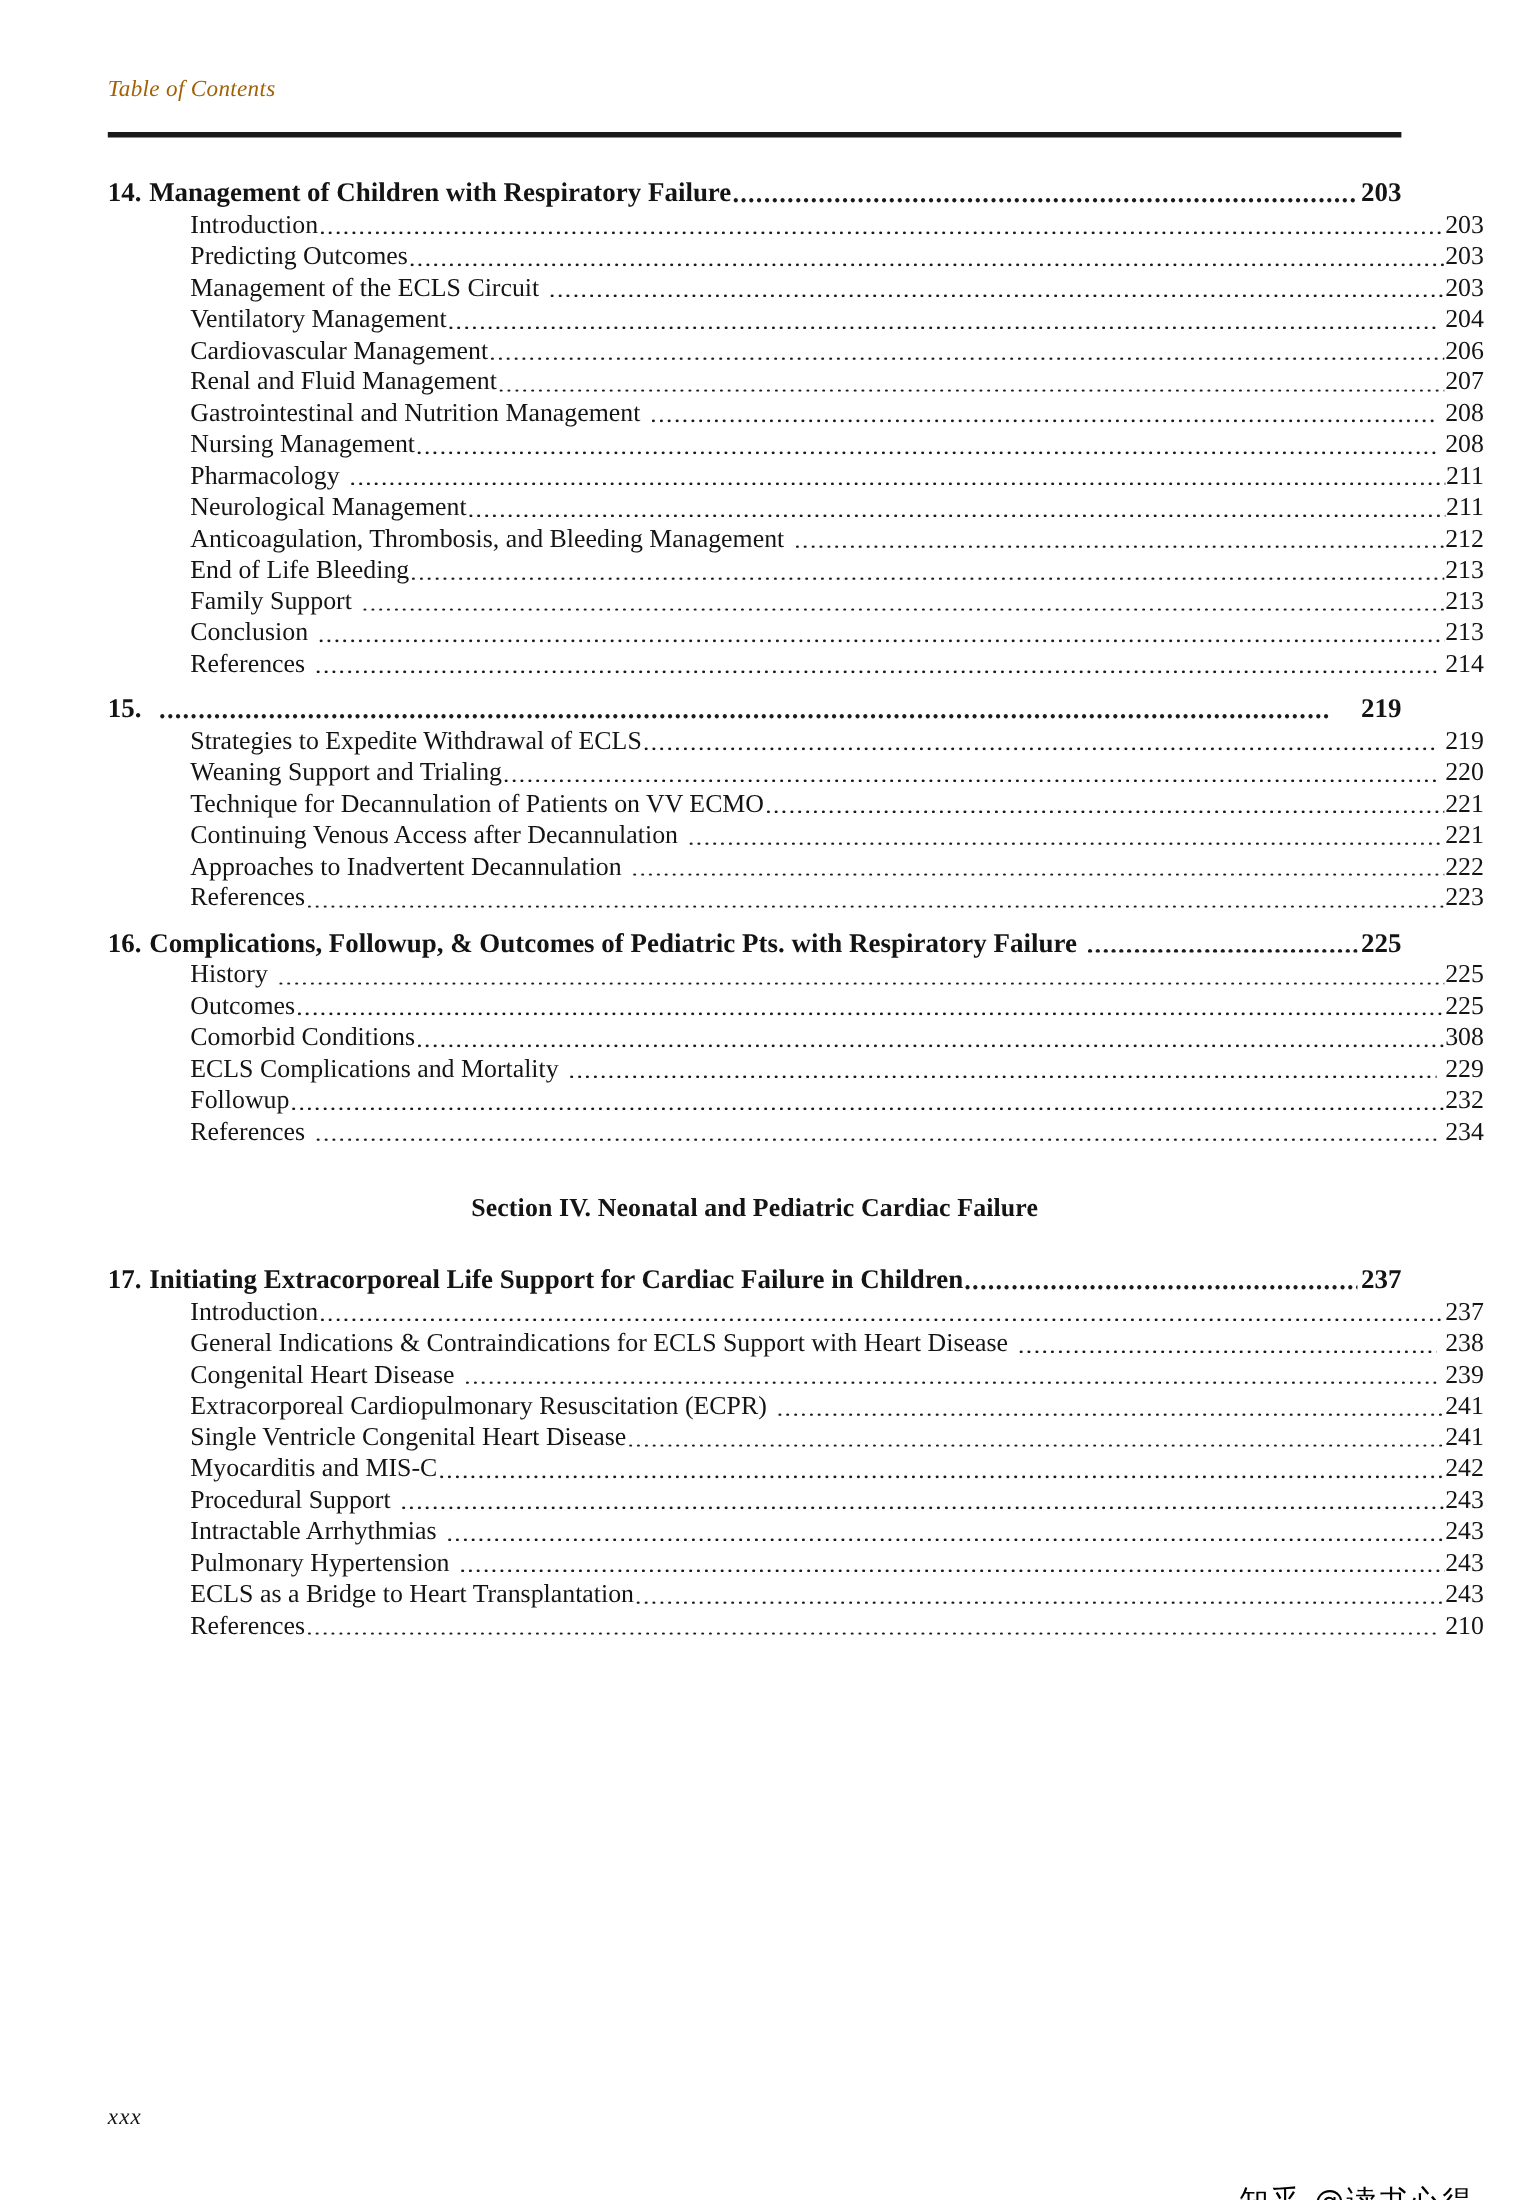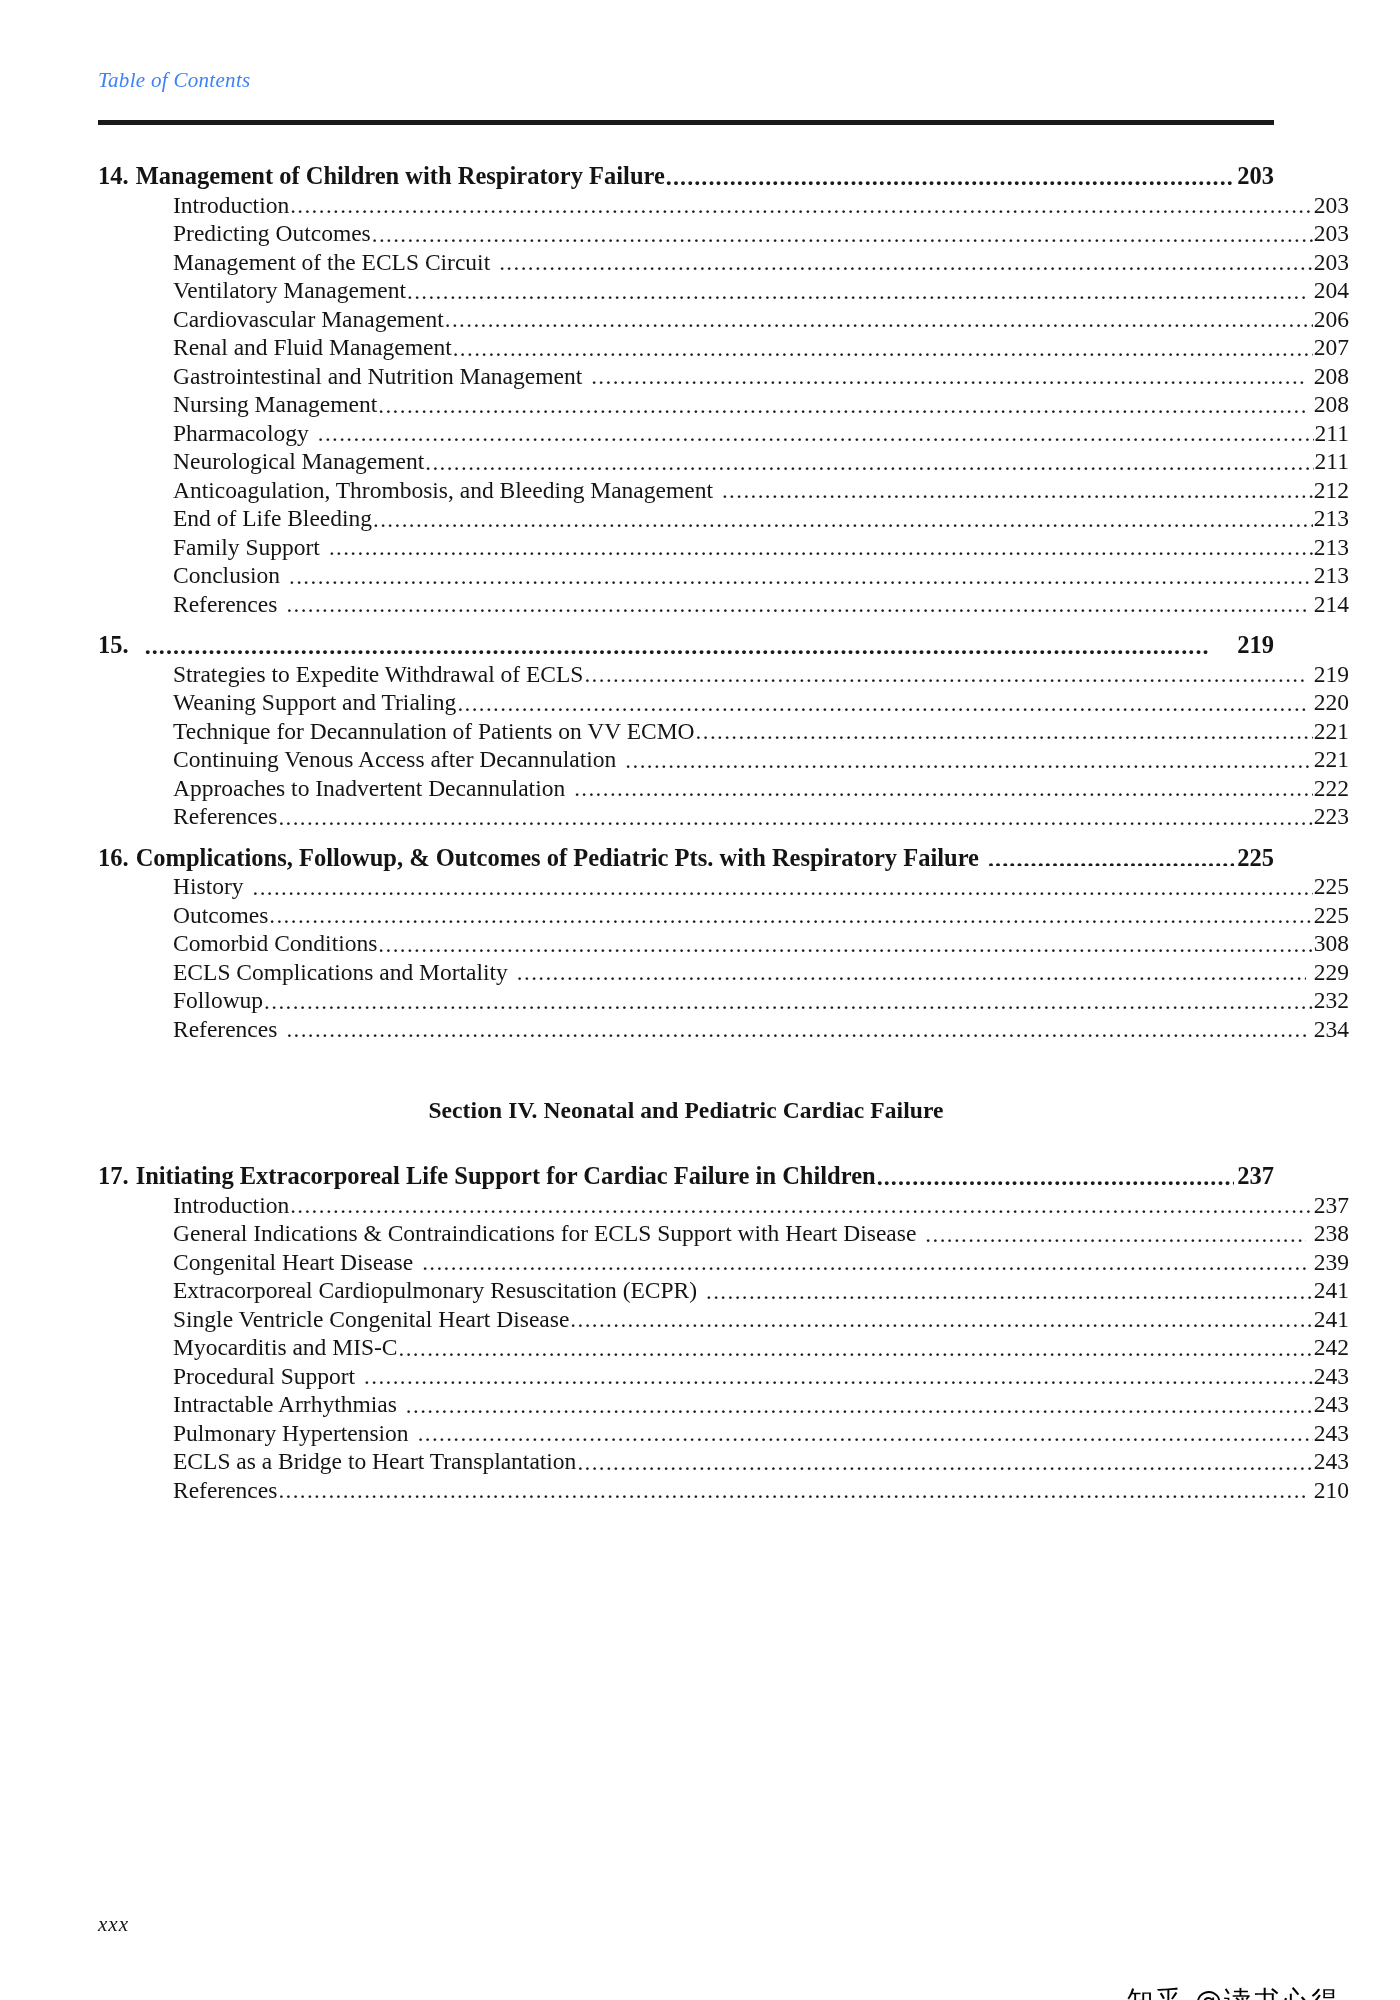--- a/index.html
+++ b/index.html
@@ -19,21 +19,21 @@
   }
 
   
   .running-head {
     position: absolute;
     left: 98px;
     top: 68px;
     font-style: italic;
     font-size: 21px;
     letter-spacing: 0.3px;
-    color: #3b82f6;
+    color: #a16207;
   }
   .head-rule {
     position: absolute;
     left: 98px;
     top: 120px;
     width: 1176px;
     height: 5px;
     background: #1a1a1a;
   }
 
@@ -111,21 +111,21 @@
   }
   
   .gap-before .leader { margin-left: 9px; }
   .gap-after .pg { padding-left: 7px; }
 
   
   .section-head {
     text-align: center;
     font-weight: bold;
     font-size: 23.5px;
-    margin-top: 56px;
+    margin-top: 44px;
     margin-bottom: 40px;
     letter-spacing: 0.1px;
   }
 
   
   .folio {
     position: absolute;
     left: 98px;
     top: 1912px;
     font-size: 21px;

